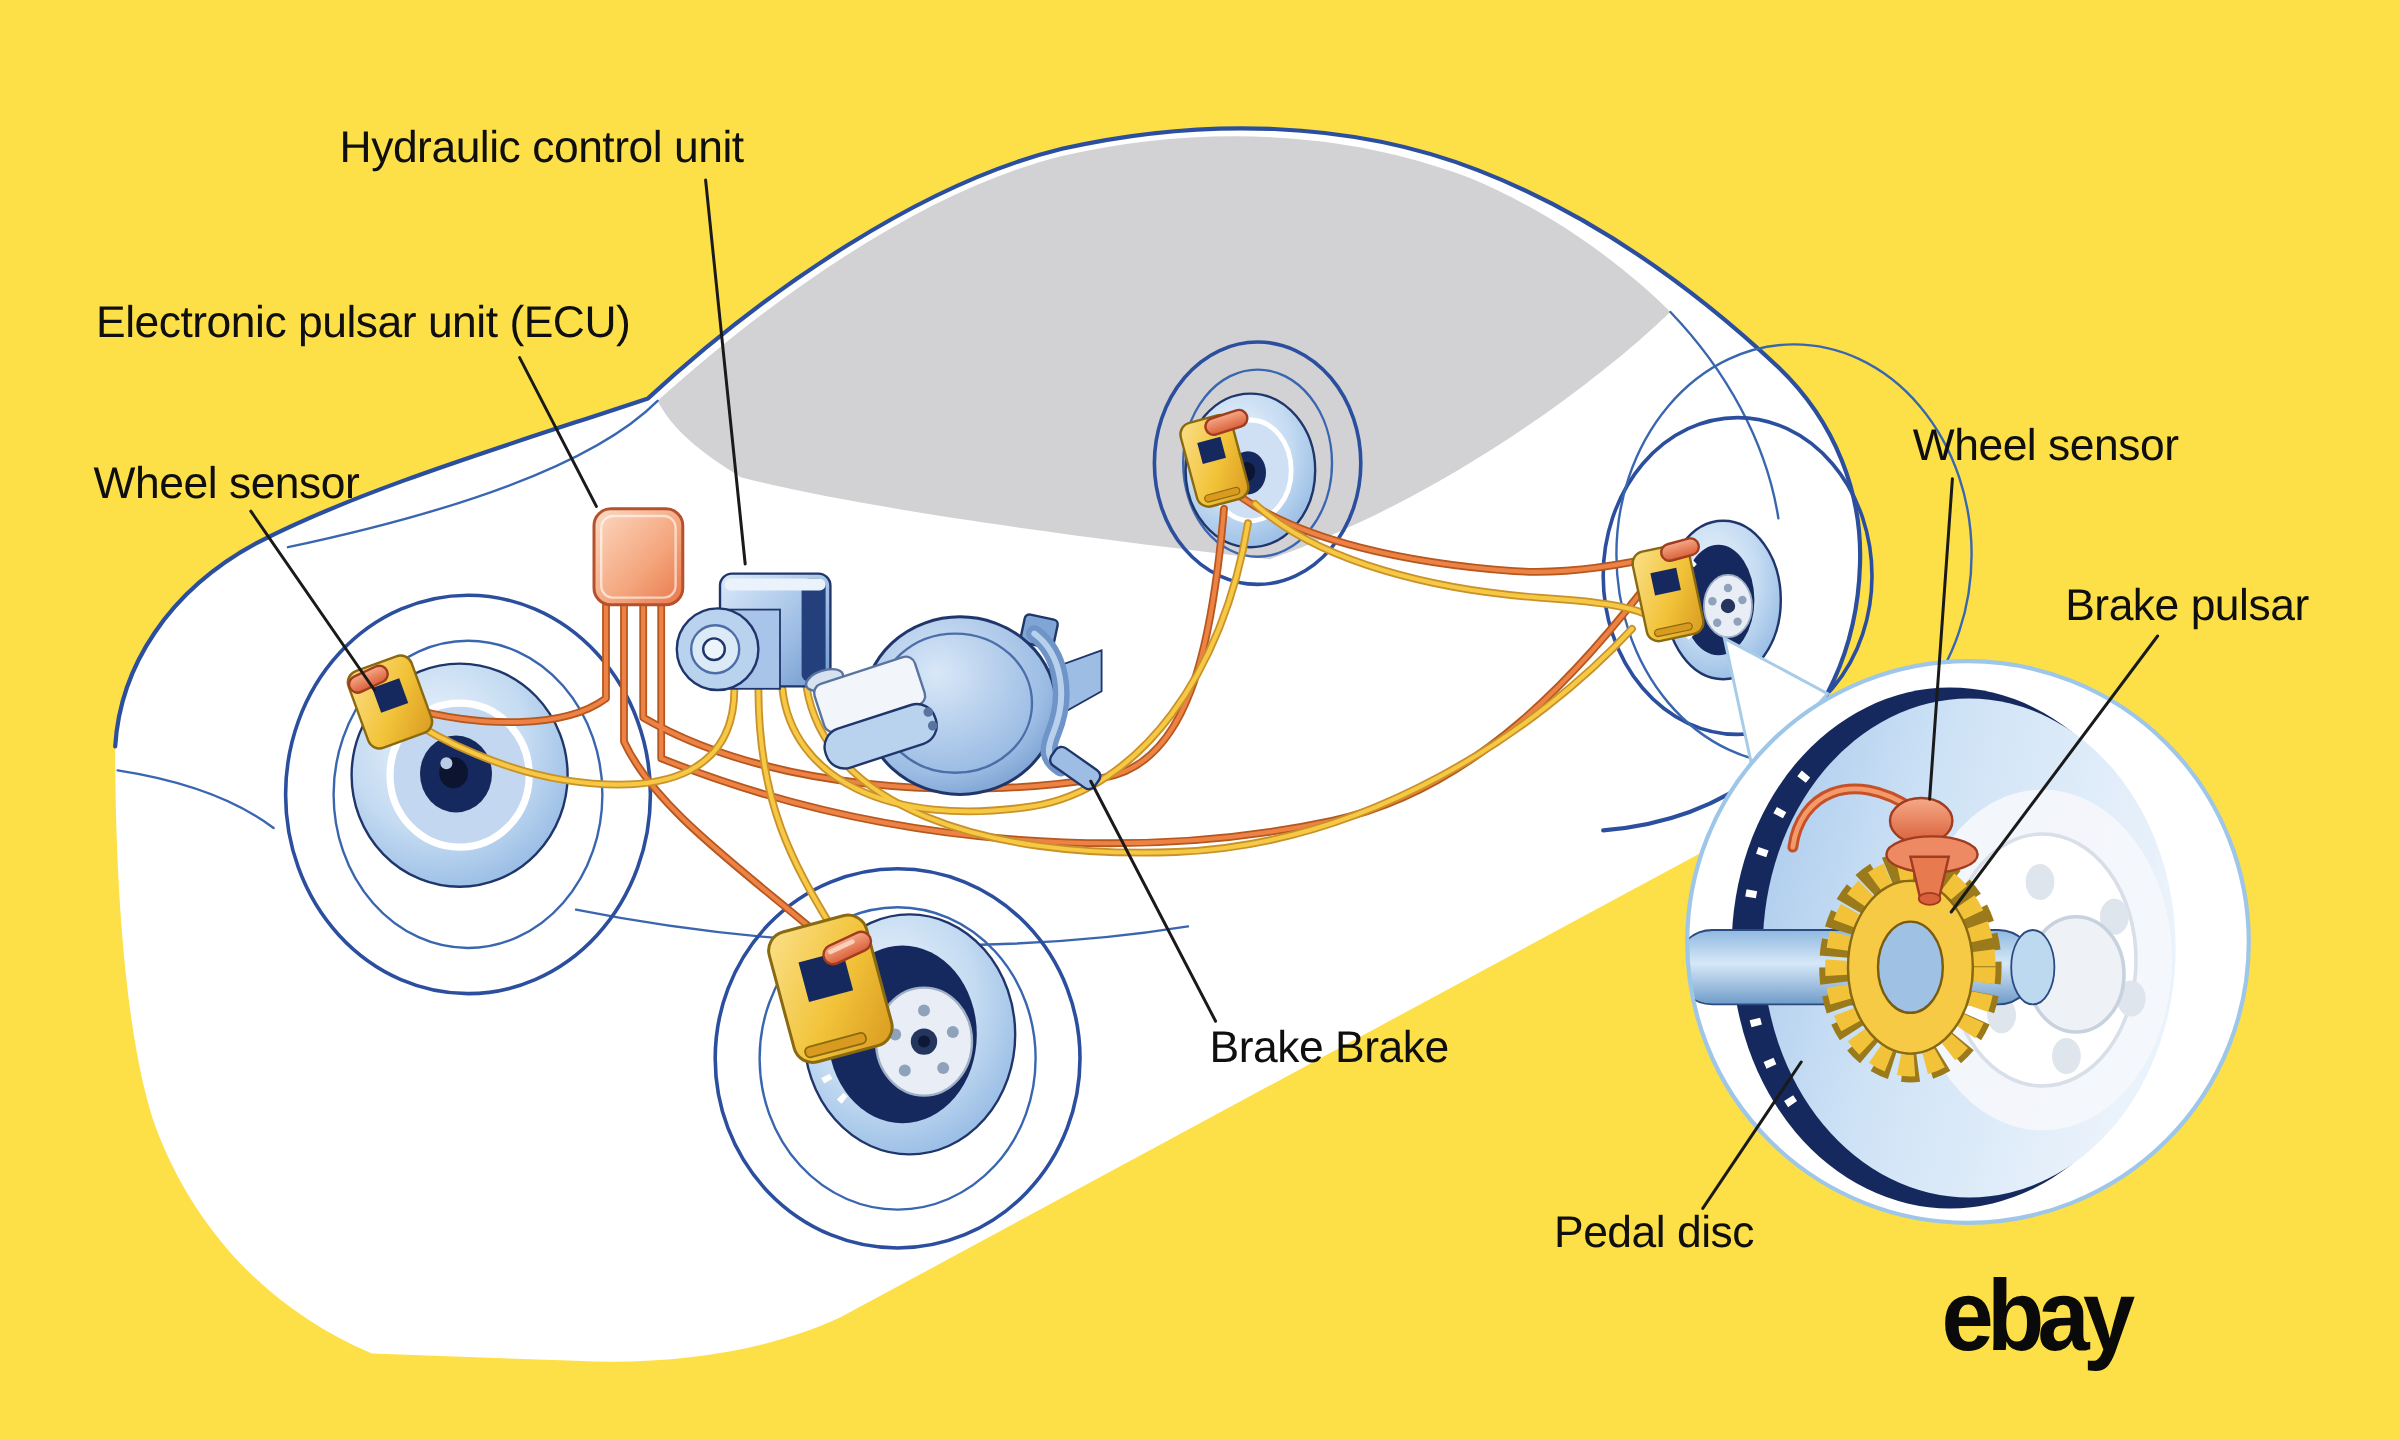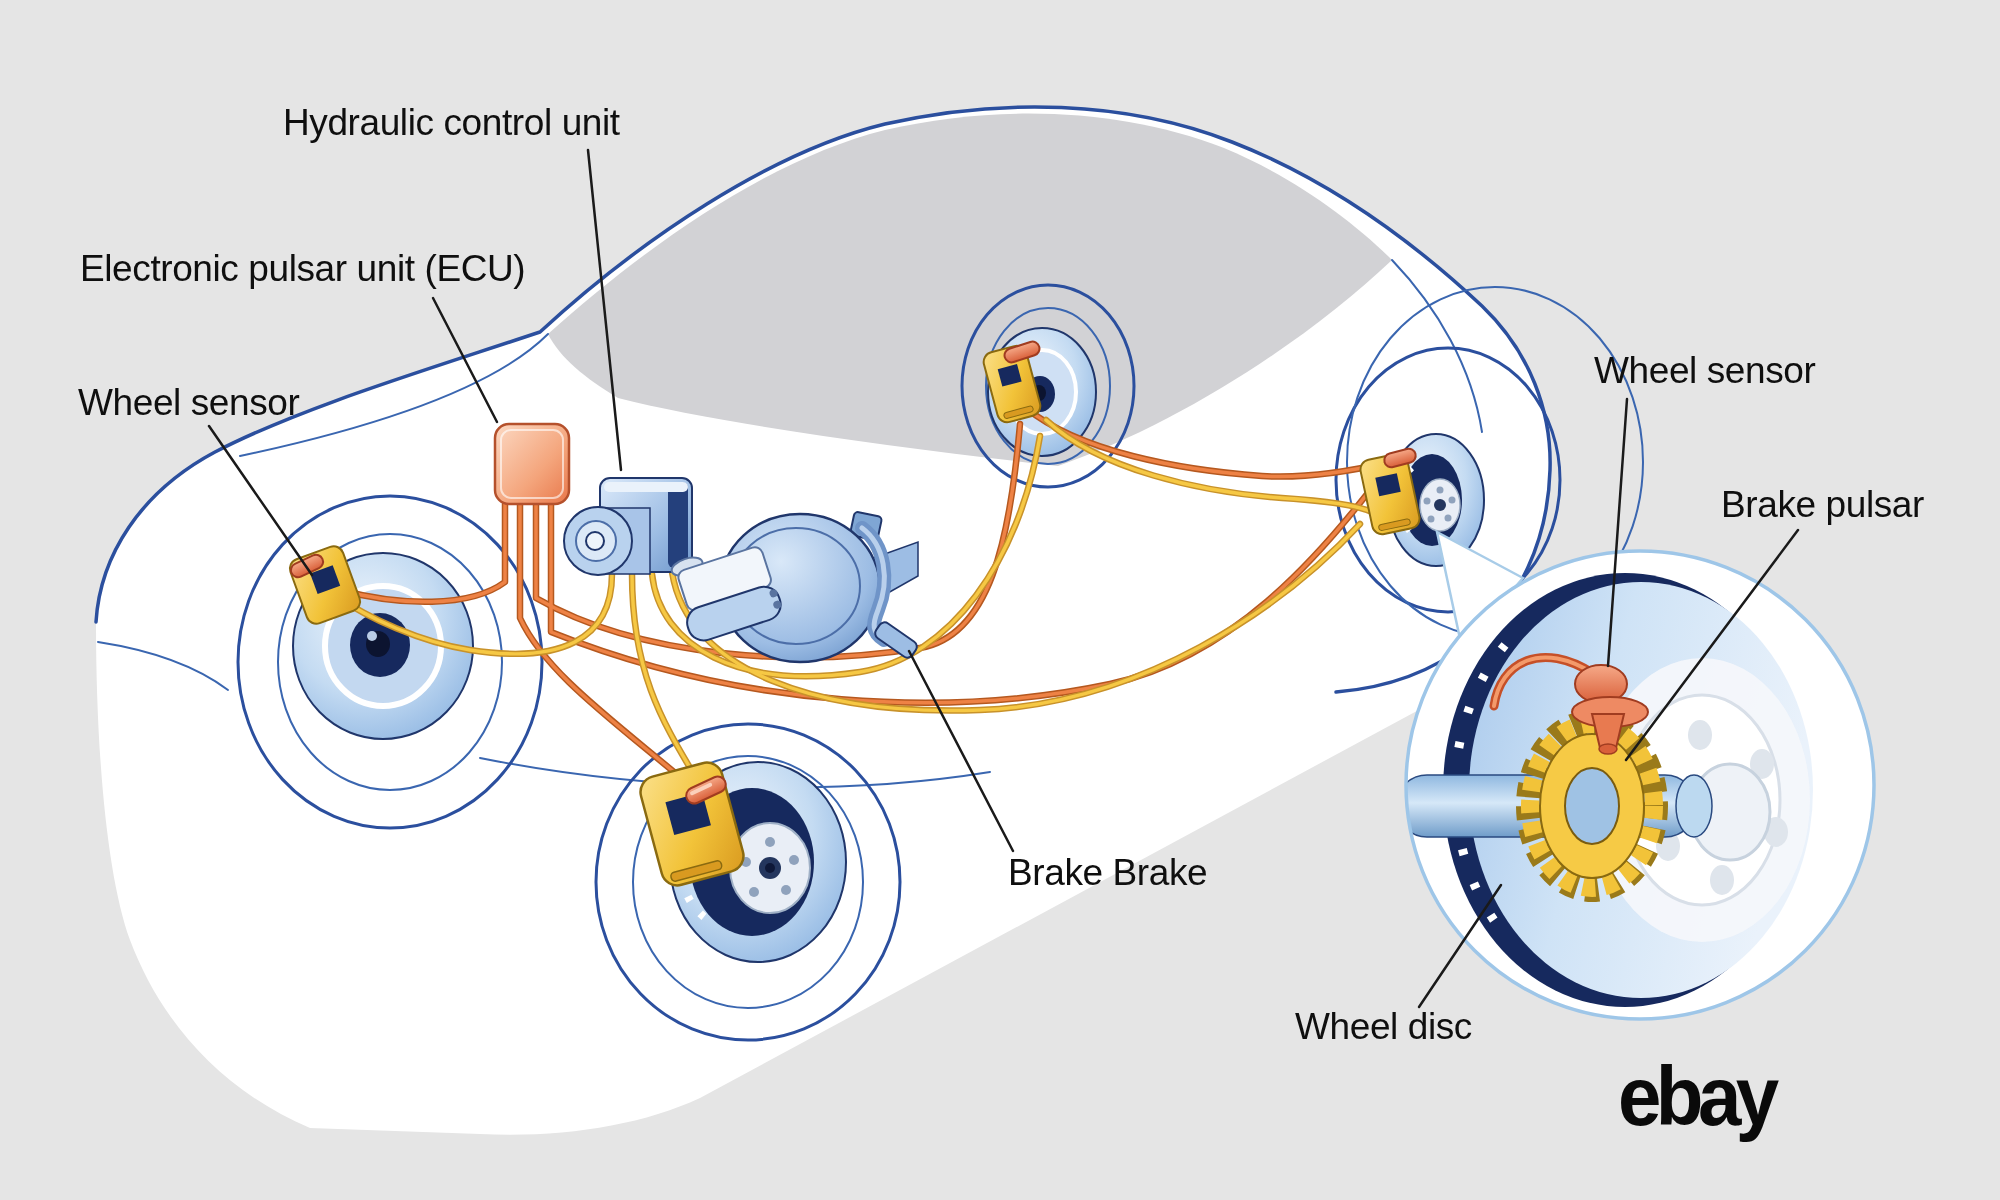--- a/index.html
+++ b/index.html
@@ -1,18 +1,18 @@
 <!DOCTYPE html>
 <html><head>
 <meta charset="utf-8">
 <style>
   html,body{margin:0;padding:0;background:#9a9a9e;}
   .stage{
     position:relative;width:2000px;height:1200px;overflow:hidden;
-    background:#e5e5e5;
+    background:#fde047;
     font-family:"Liberation Sans", sans-serif;
   }
   .stage svg{position:absolute;left:0;top:0;}
   .label{
     position:absolute;color:#0f0f0f;font-size:37px;line-height:1.05;
     letter-spacing:-0.4px;white-space:nowrap;
   }
   .logo{
     position:absolute;left:1618px;top:1048px;color:#0a0a0a;
     font-size:84px;font-weight:bold;letter-spacing:-6px;
@@ -298,17 +298,17 @@
     <line x1="1419" y1="1007" x2="1501" y2="885"></line>
   </g>
 </svg>
 
 <div class="label" style="left:283px;top:104px">Hydraulic control unit</div>
 <div class="label" style="left:80px;top:250px">Electronic pulsar unit (ECU)</div>
 <div class="label" style="left:78px;top:384px">Wheel sensor</div>
 <div class="label" style="left:1594px;top:352px">Wheel sensor</div>
 <div class="label" style="left:1721px;top:486px">Brake pulsar</div>
 <div class="label" style="left:1008px;top:854px">Brake Brake</div>
-<div class="label" style="left:1295px;top:1008px">Wheel disc</div>
+<div class="label" style="left:1295px;top:1008px">Pedal disc</div>
 
 <div class="logo">ebay</div>
 
 </div>
 
 </body></html>

